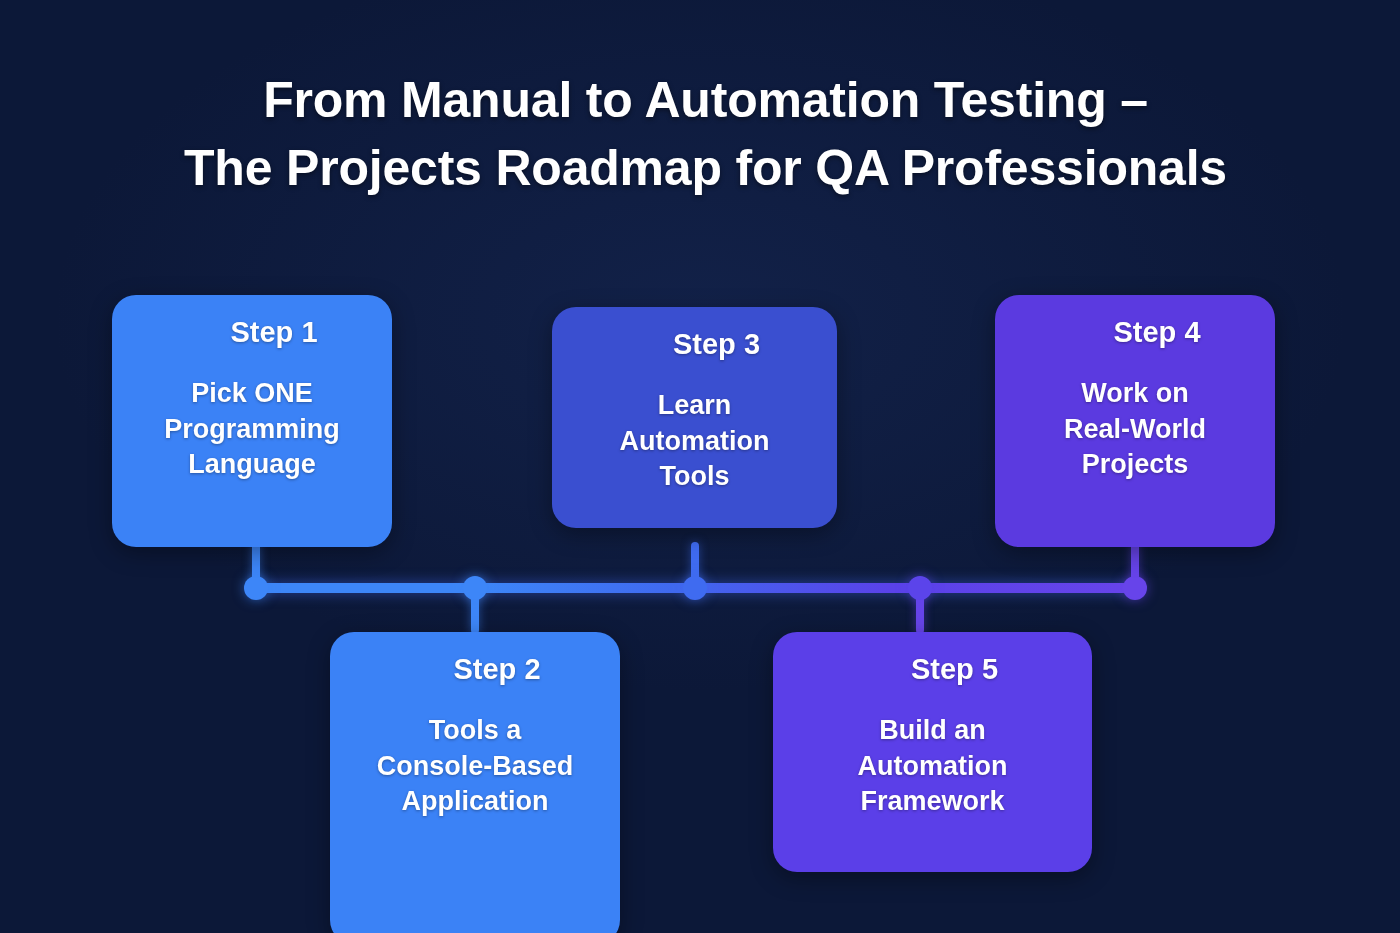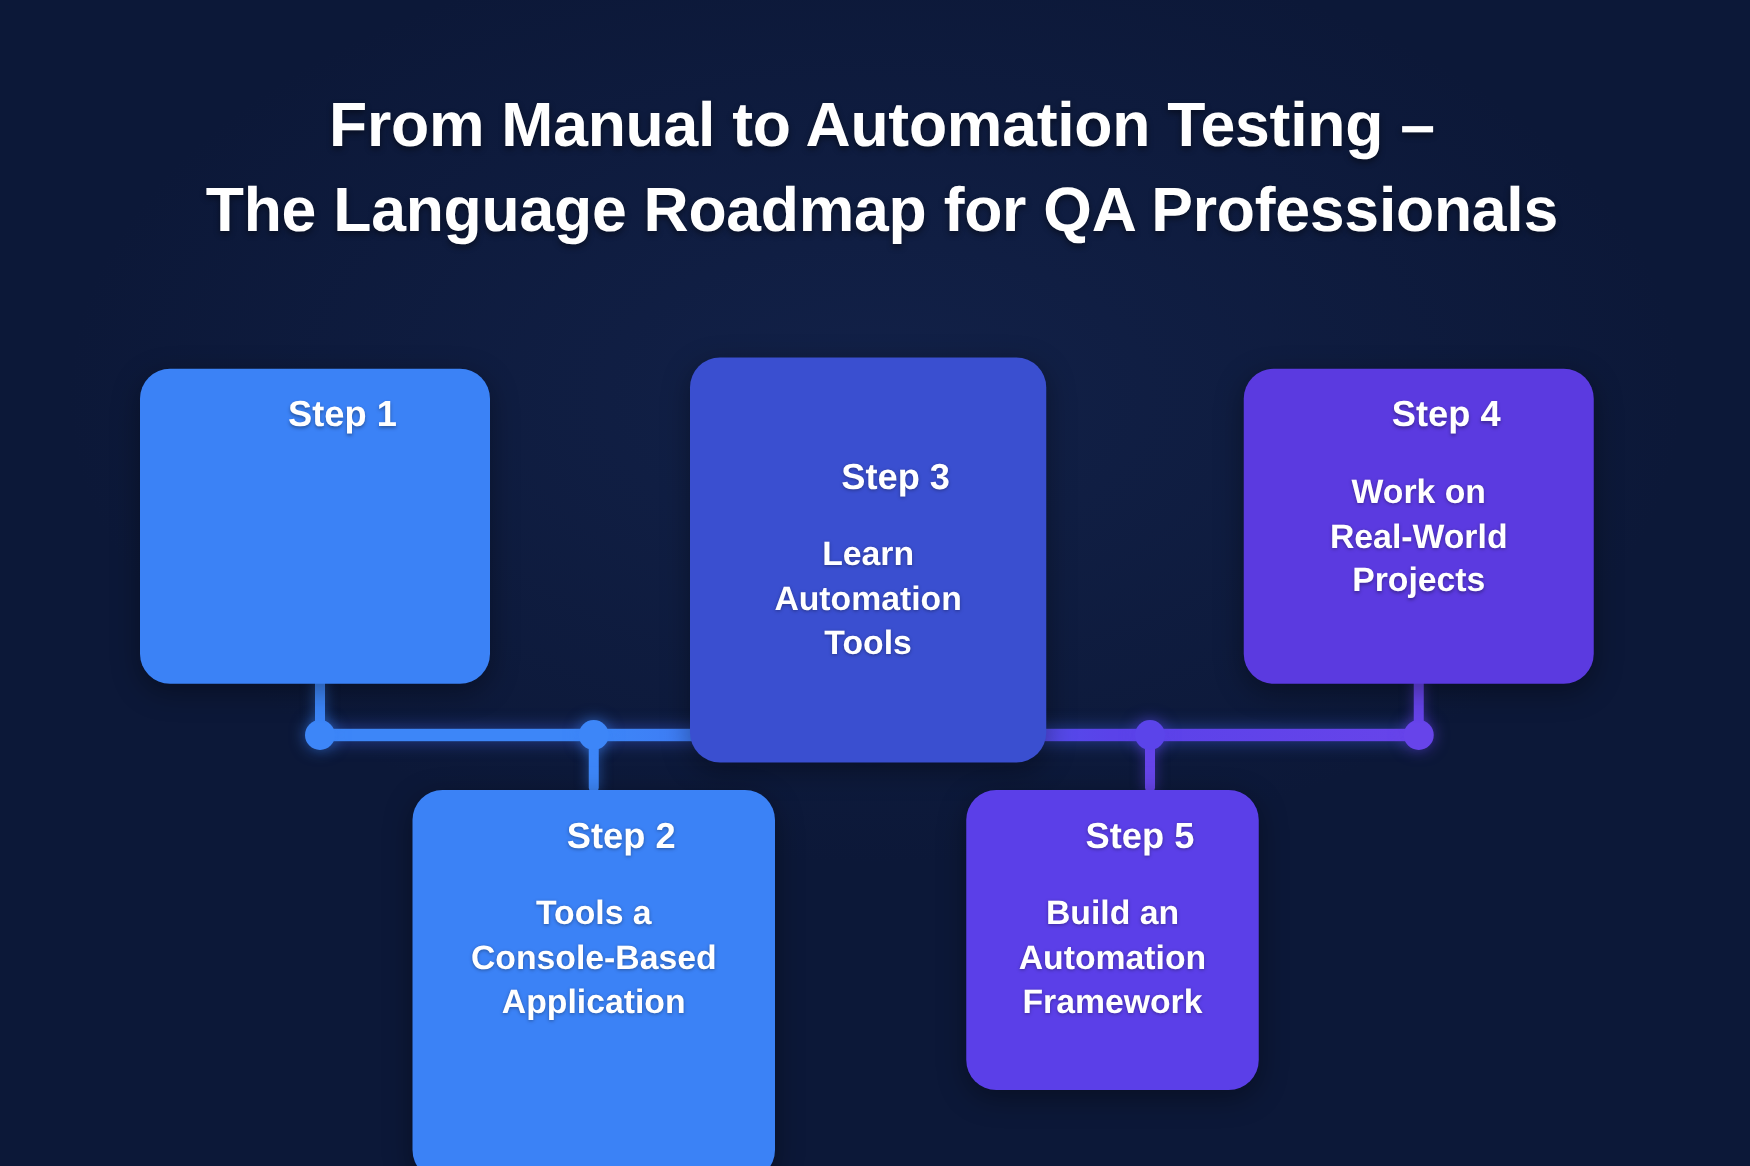--- a/index.html
+++ b/index.html
@@ -114,53 +114,58 @@
   .card .step-desc {
     margin-top: 27px;
     font-size: 27px;
     font-weight: bold;
     line-height: 1.32;
     text-shadow: 0 1px 3px rgba(0,0,0,0.35);
   }
 
   
   .card-1 { left: 112px;  top: 295px; width: 280px; height: 252px; background: #3b82f6; }
-  .card-3 { left: 552px;  top: 286px; width: 285px; height: 324px; background: #3a4fd0; justify-content: center; }
+  .card-3 { left: 552px;  top: 307px; width: 285px; height: 221px; background: #3a4fd0; }
   .card-4 { left: 995px;  top: 295px; width: 280px; height: 252px; background: #5b3ae0; align-items: center; }
 
   
   .card-2 { left: 330px;  top: 632px; width: 290px; height: 312px; background: #3b82f6; }
-  .card-5 { left: 773px;  top: 632px; width: 234px; height: 240px; background: #5b3fe8; }
+  .card-5 { left: 773px;  top: 632px; width: 319px; height: 240px; background: #5b3fe8; }
 </style>
 </head>
 <body>
 
 <div class="canvas">
 
   <div class="title">
     <span class="title-line">From Manual to Automation Testing –</span>
-    <span class="title-line">The Language Roadmap for QA Professionals</span>
+    <span class="title-line">The Projects Roadmap for QA Professionals</span>
   </div>
 
   <div class="rail"></div>
 
   <div class="stub up   stub-1"></div>
   <div class="stub down stub-2"></div>
   <div class="stub up   stub-3"></div>
   <div class="stub up   stub-4"></div>
   <div class="stub down stub-5"></div>
 
   <div class="node node-1"></div>
   <div class="node node-2"></div>
   <div class="node node-3"></div>
   <div class="node node-4"></div>
   <div class="node node-5"></div>
 
   <div class="card card-1">
     <div class="step-label">Step 1</div>
+    <div class="step-desc">
+      <div>Pick ONE</div>
+      <div>Programming</div>
+      <div>Language</div>
+    </div>
   </div>
 
   <div class="card card-3">
     <div class="step-label">Step 3</div>
     <div class="step-desc">
       <div>Learn</div>
       <div>Automation</div>
       <div>Tools</div>
     </div>
   </div>

